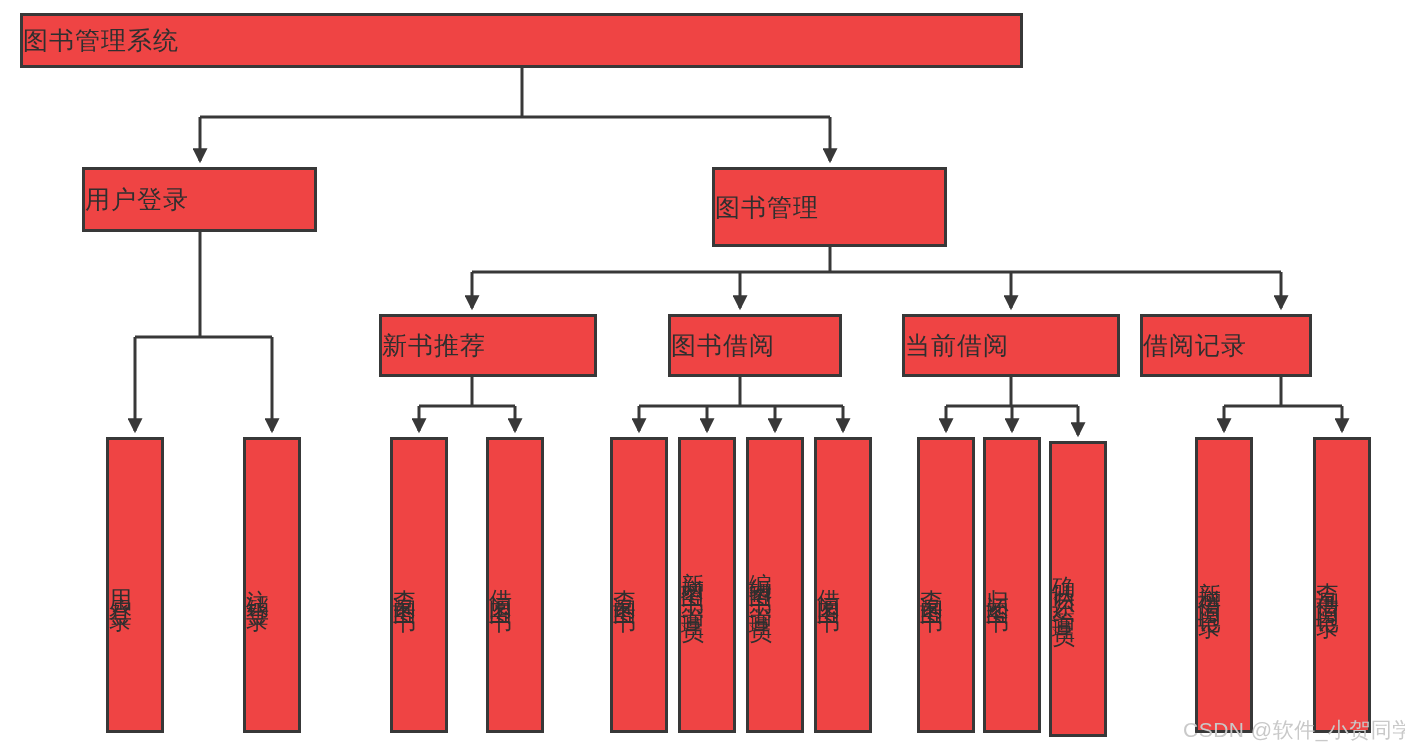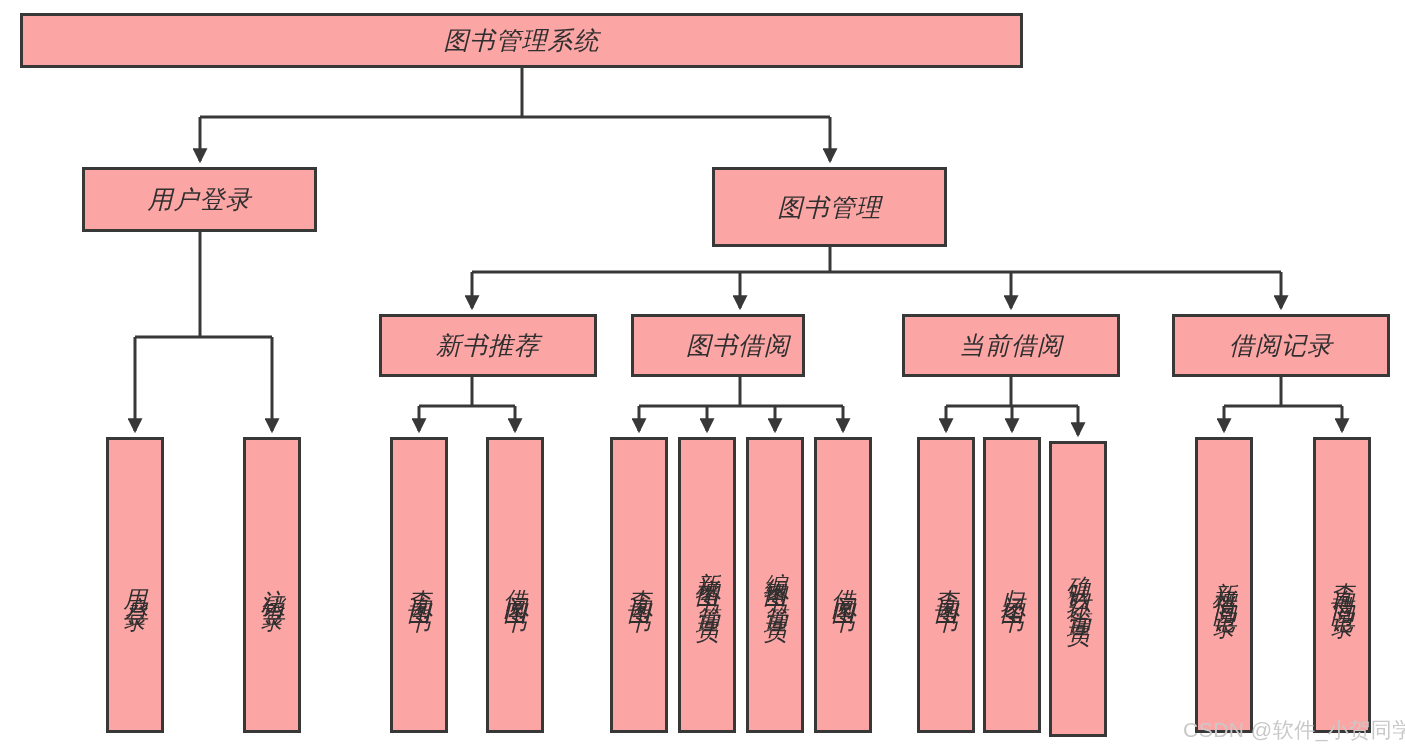--- a/index.html
+++ b/index.html
@@ -18,28 +18,27 @@
   .connectors {
     position: absolute;
     left: 0;
     top: 0;
     width: 1405px;
     height: 747px;
   }
   .node {
     position: absolute;
     box-sizing: border-box;
-    background: #fca5a5;
+    background: #ef4444;
     border: 3px solid #383838;
     display: flex;
     align-items: center;
-    justify-content: center;
+    justify-content: flex-start;
     color: #2f2f2f;
     z-index: 1;
-    font-style: italic;
   }
   .h-label {
     font-size: 25px;
     letter-spacing: 1px;
     white-space: nowrap;
   }
   .root .h-label { font-size: 25px; }
   .leaf .vtext {
     writing-mode: vertical-rl;
     text-orientation: mixed;
@@ -121,27 +120,27 @@
   <div class="node" style="left:82px;top:167px;width:235px;height:65px;">
     <span class="h-label">用户登录</span>
   </div>
   <div class="node" style="left:712px;top:167px;width:235px;height:80px;">
     <span class="h-label">图书管理</span>
   </div>
 
   <div class="node" style="left:363px;top:314px;width:218px;height:63px;margin-left:16px;">
     <span class="h-label">新书推荐</span>
   </div>
-  <div class="node" style="left:631px;top:314px;width:174px;height:63px;padding-left:40px;">
+  <div class="node" style="left:668px;top:314px;width:174px;height:63px;">
     <span class="h-label">图书借阅</span>
   </div>
   <div class="node" style="left:902px;top:314px;width:218px;height:63px;">
     <span class="h-label">当前借阅</span>
   </div>
-  <div class="node" style="left:1172px;top:314px;width:218px;height:63px;">
+  <div class="node" style="left:1140px;top:314px;width:172px;height:63px;">
     <span class="h-label">借阅记录</span>
   </div>
 
   <div class="node leaf" style="left:106px;top:437px;width:58px;height:296px;">
     <span class="vtext">用户登录</span>
   </div>
   <div class="node leaf" style="left:243px;top:437px;width:58px;height:296px;">
     <span class="vtext">注销登录</span>
   </div>
 

